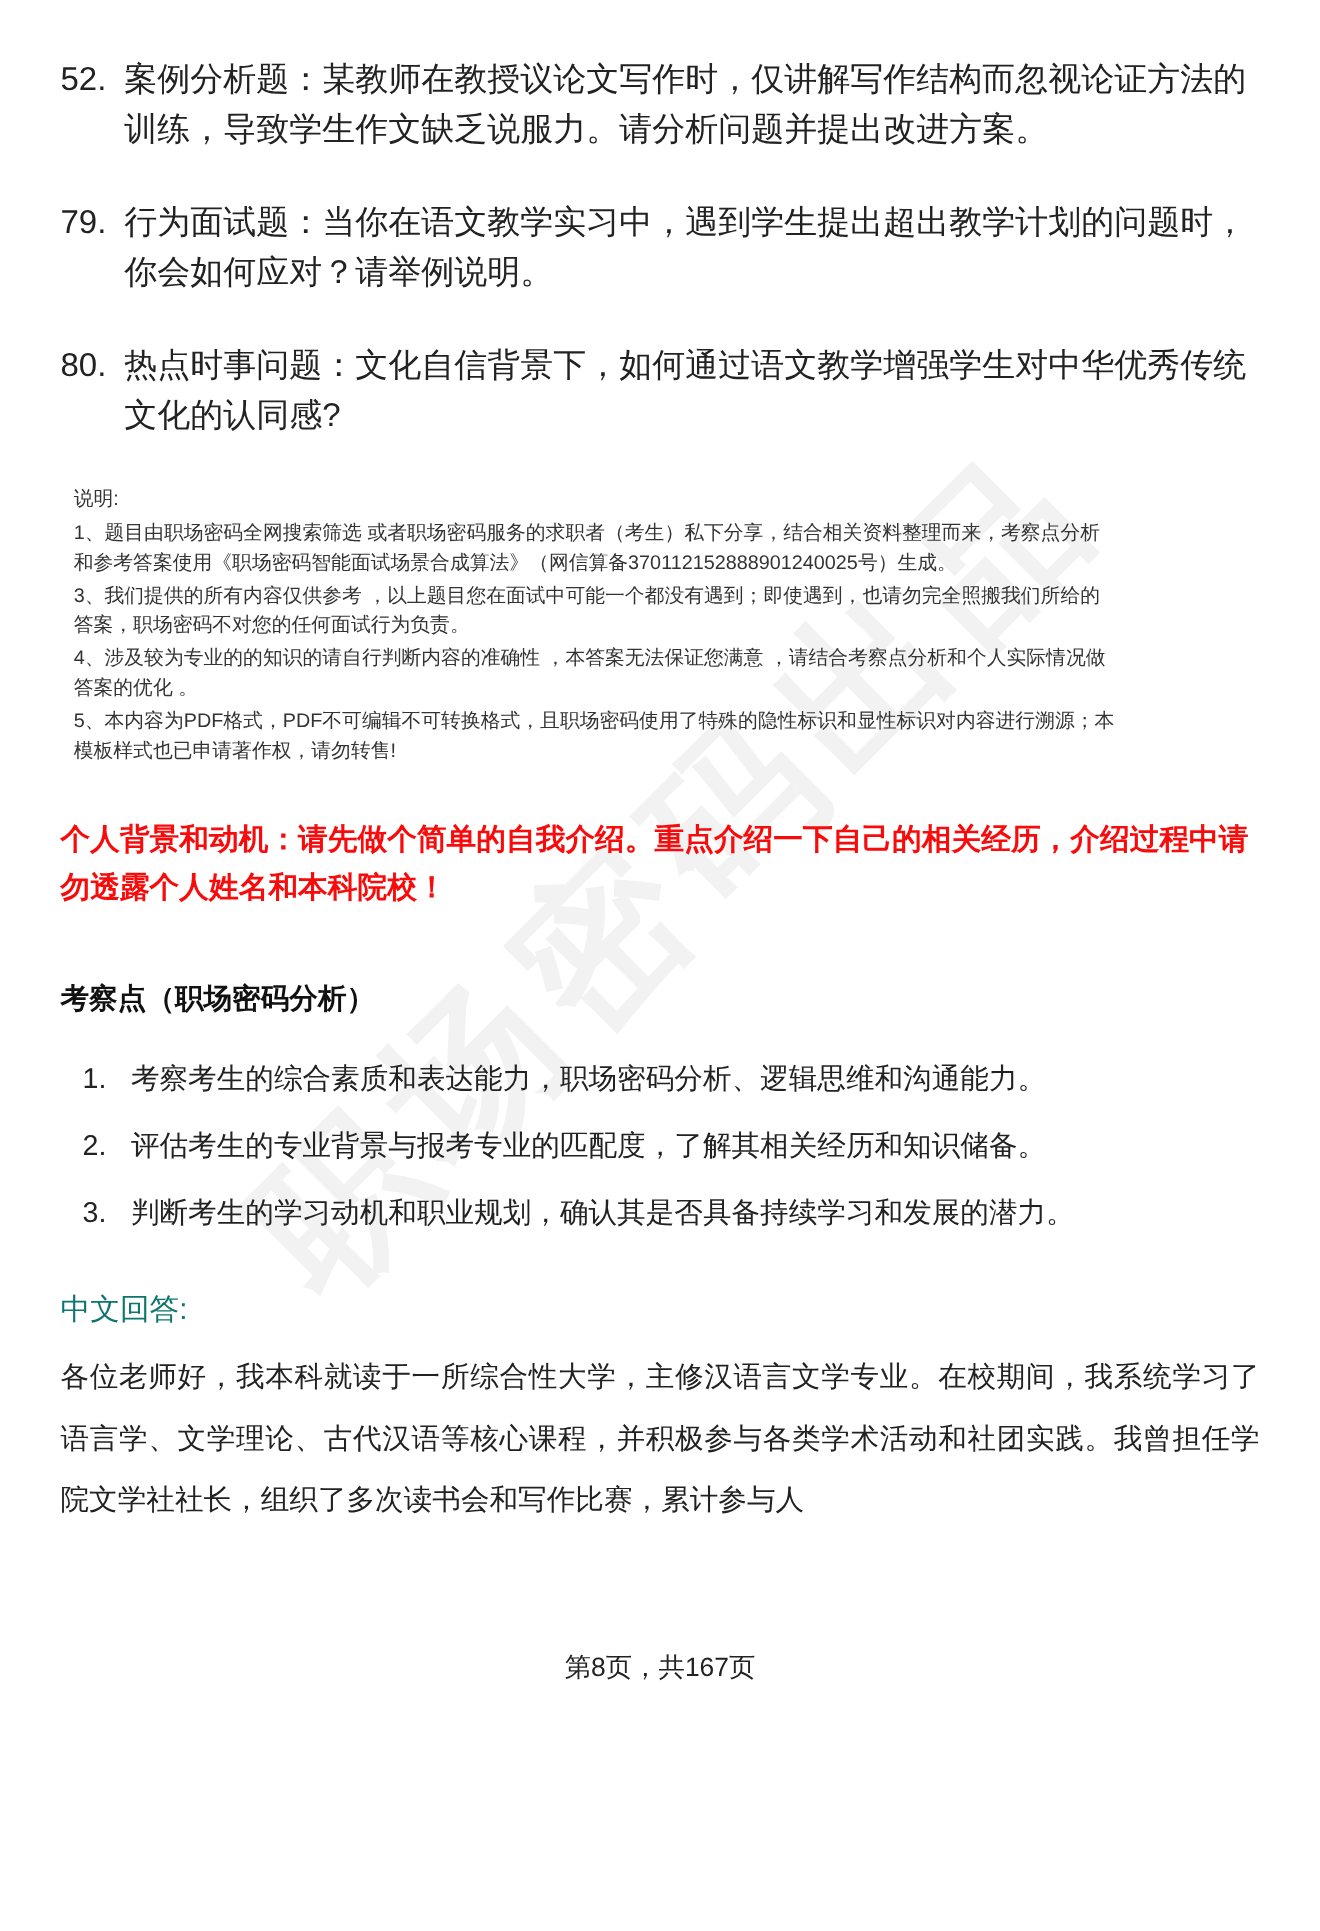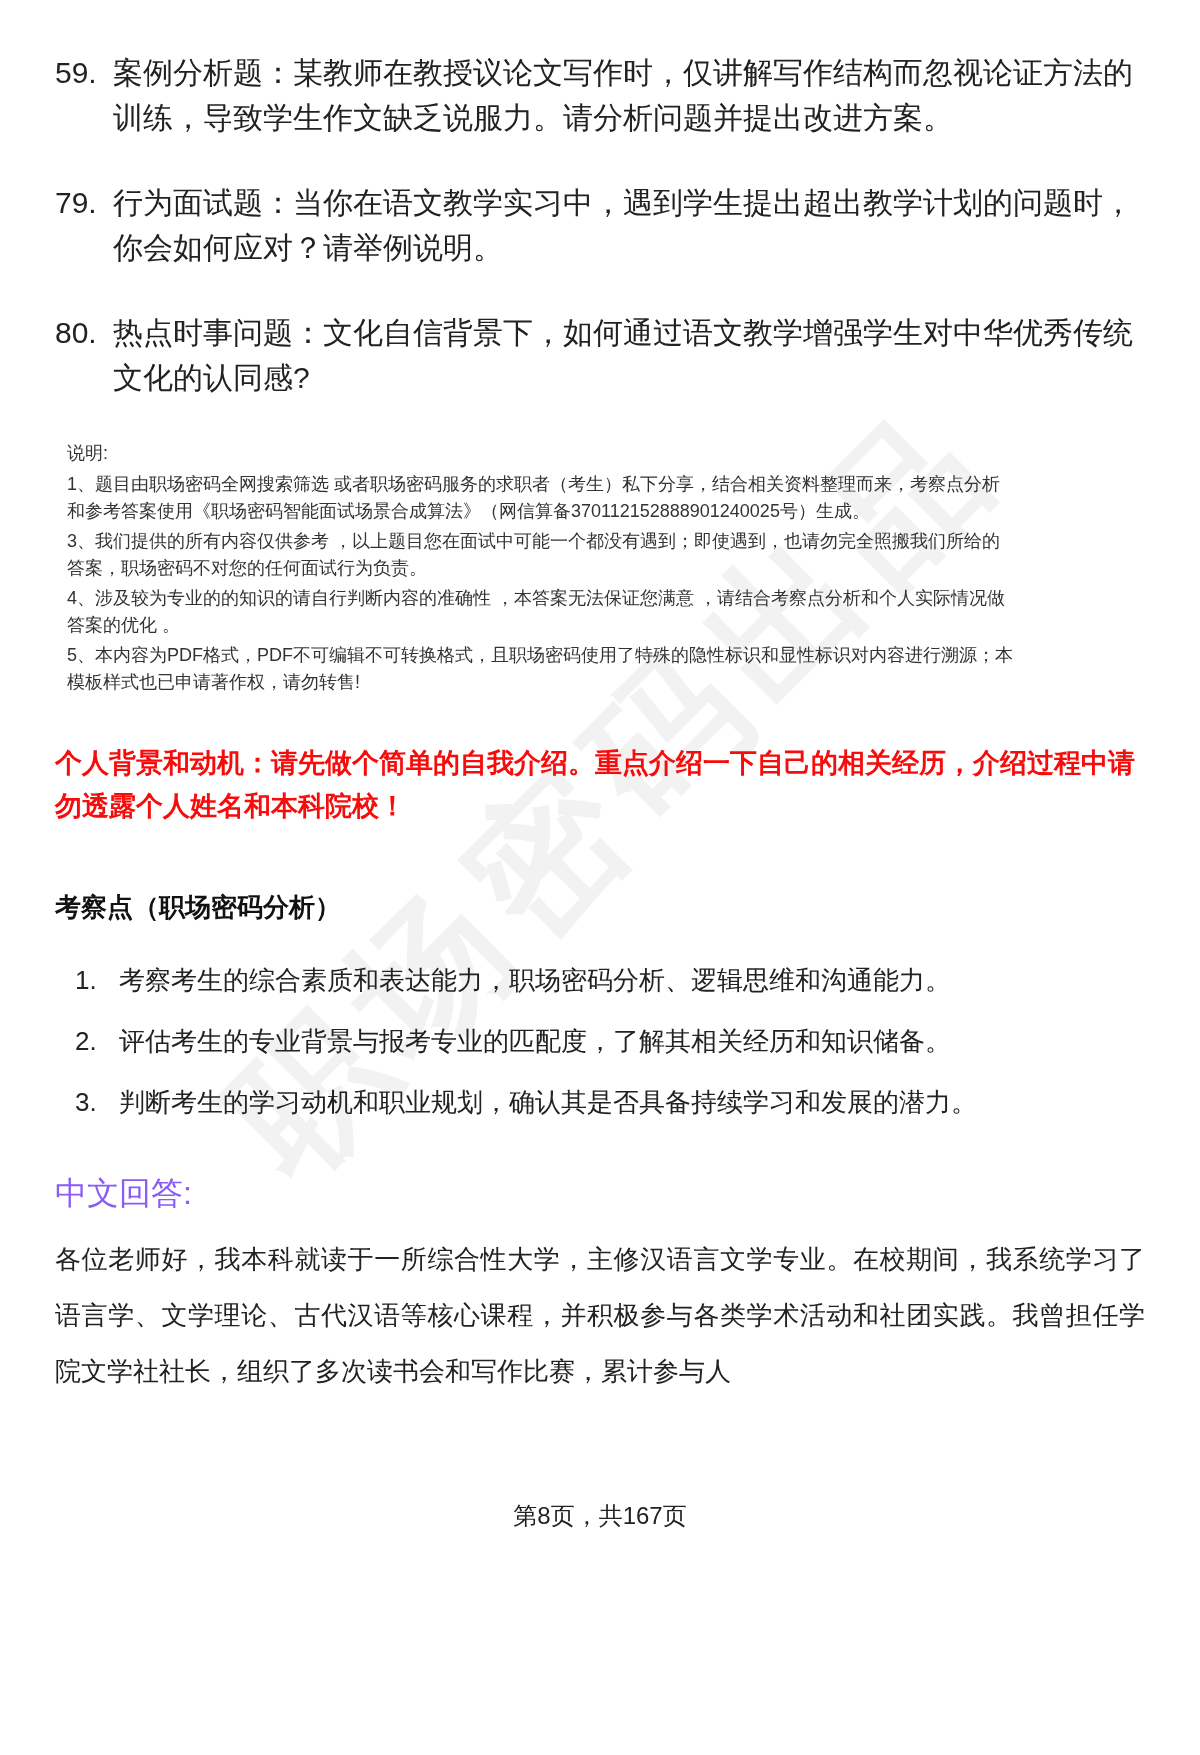--- a/index.html
+++ b/index.html
@@ -90,22 +90,22 @@
 
   .ref-title {
     margin-top: 42px;
     font-size: 26px;
     font-weight: bold;
     color: #e8590c;
   }
 
   .answer-label {
     margin-top: 50px;
-    font-size: 32px;
-    color: #8b5cf6;
+    font-size: 27px;
+    color: #0f766e;
   }
 
   .answer-para {
     margin-top: 16px;
     font-size: 26px;
     line-height: 2.15;
     color: #222222;
     text-align: justify;
   }
 
@@ -123,21 +123,21 @@
 </head>
 <body>
 
 <div class="page">
 
   <div class="watermark">职场密码出品</div>
 
   <div class="content">
 
     <div class="question">
-      <span class="q-num">59.</span>
+      <span class="q-num">52.</span>
       <span class="q-text">案例分析题：某教师在教授议论文写作时，仅讲解写作结构而忽视论证方法的训练，导致学生作文缺乏说服力。请分析问题并提出改进方案。</span>
     </div>
 
     <div class="question">
       <span class="q-num">79.</span>
       <span class="q-text">行为面试题：当你在语文教学实习中，遇到学生提出超出教学计划的问题时，你会如何应对？请举例说明。</span>
     </div>
 
     <div class="question">
       <span class="q-num">80.</span>

